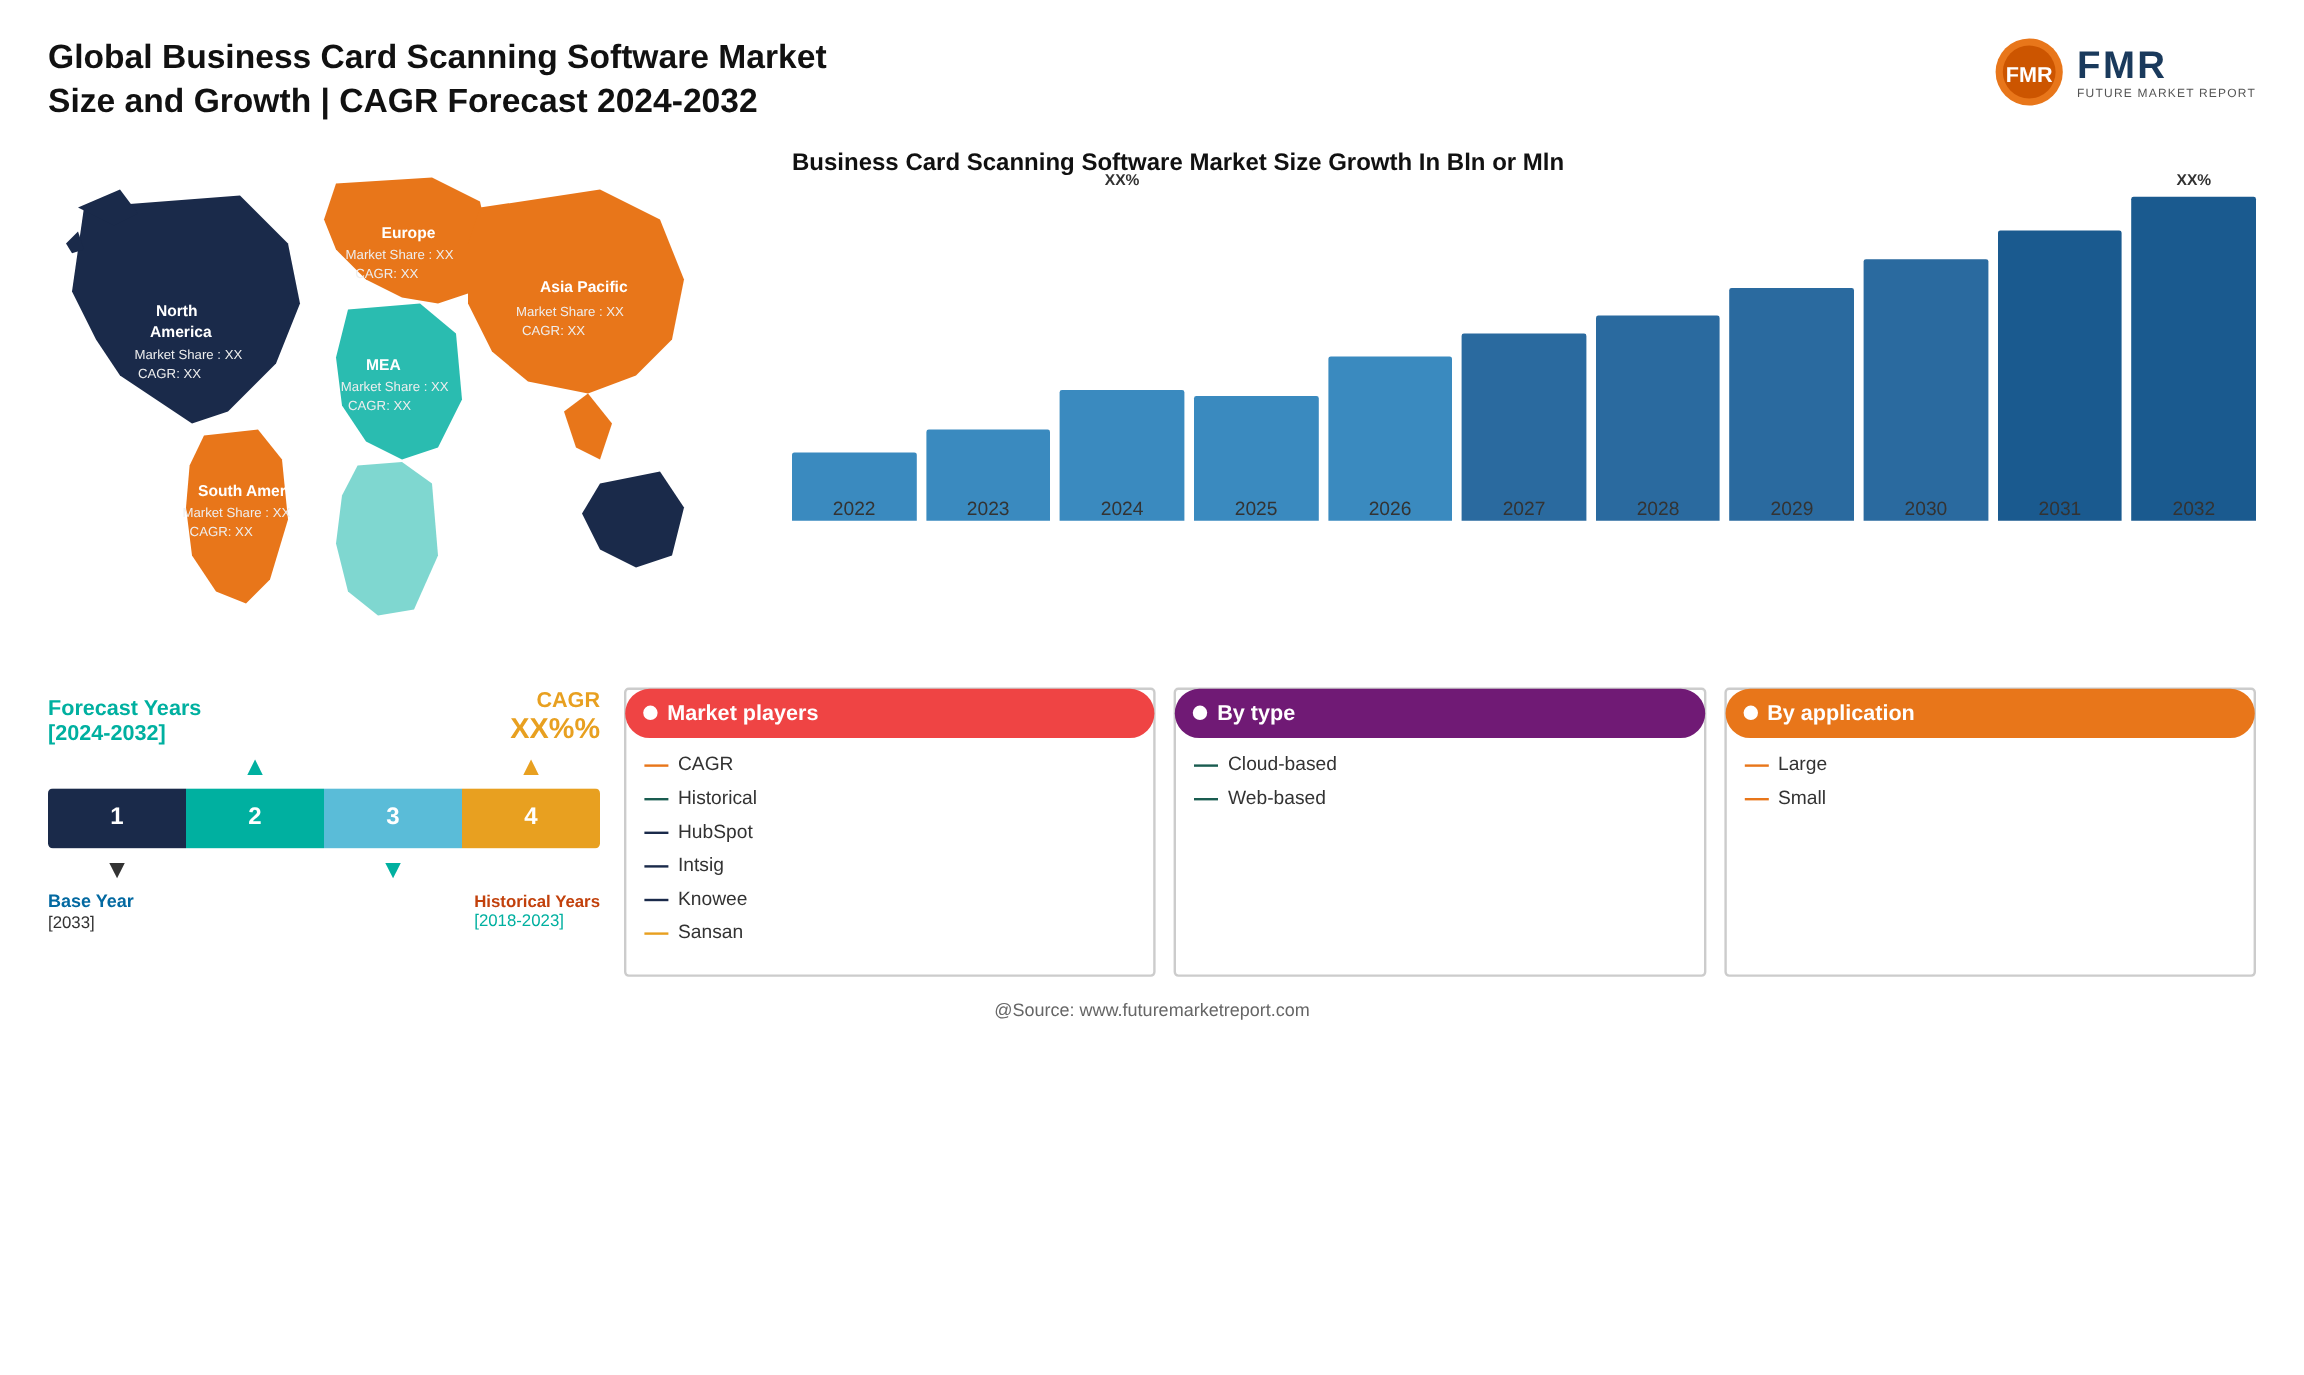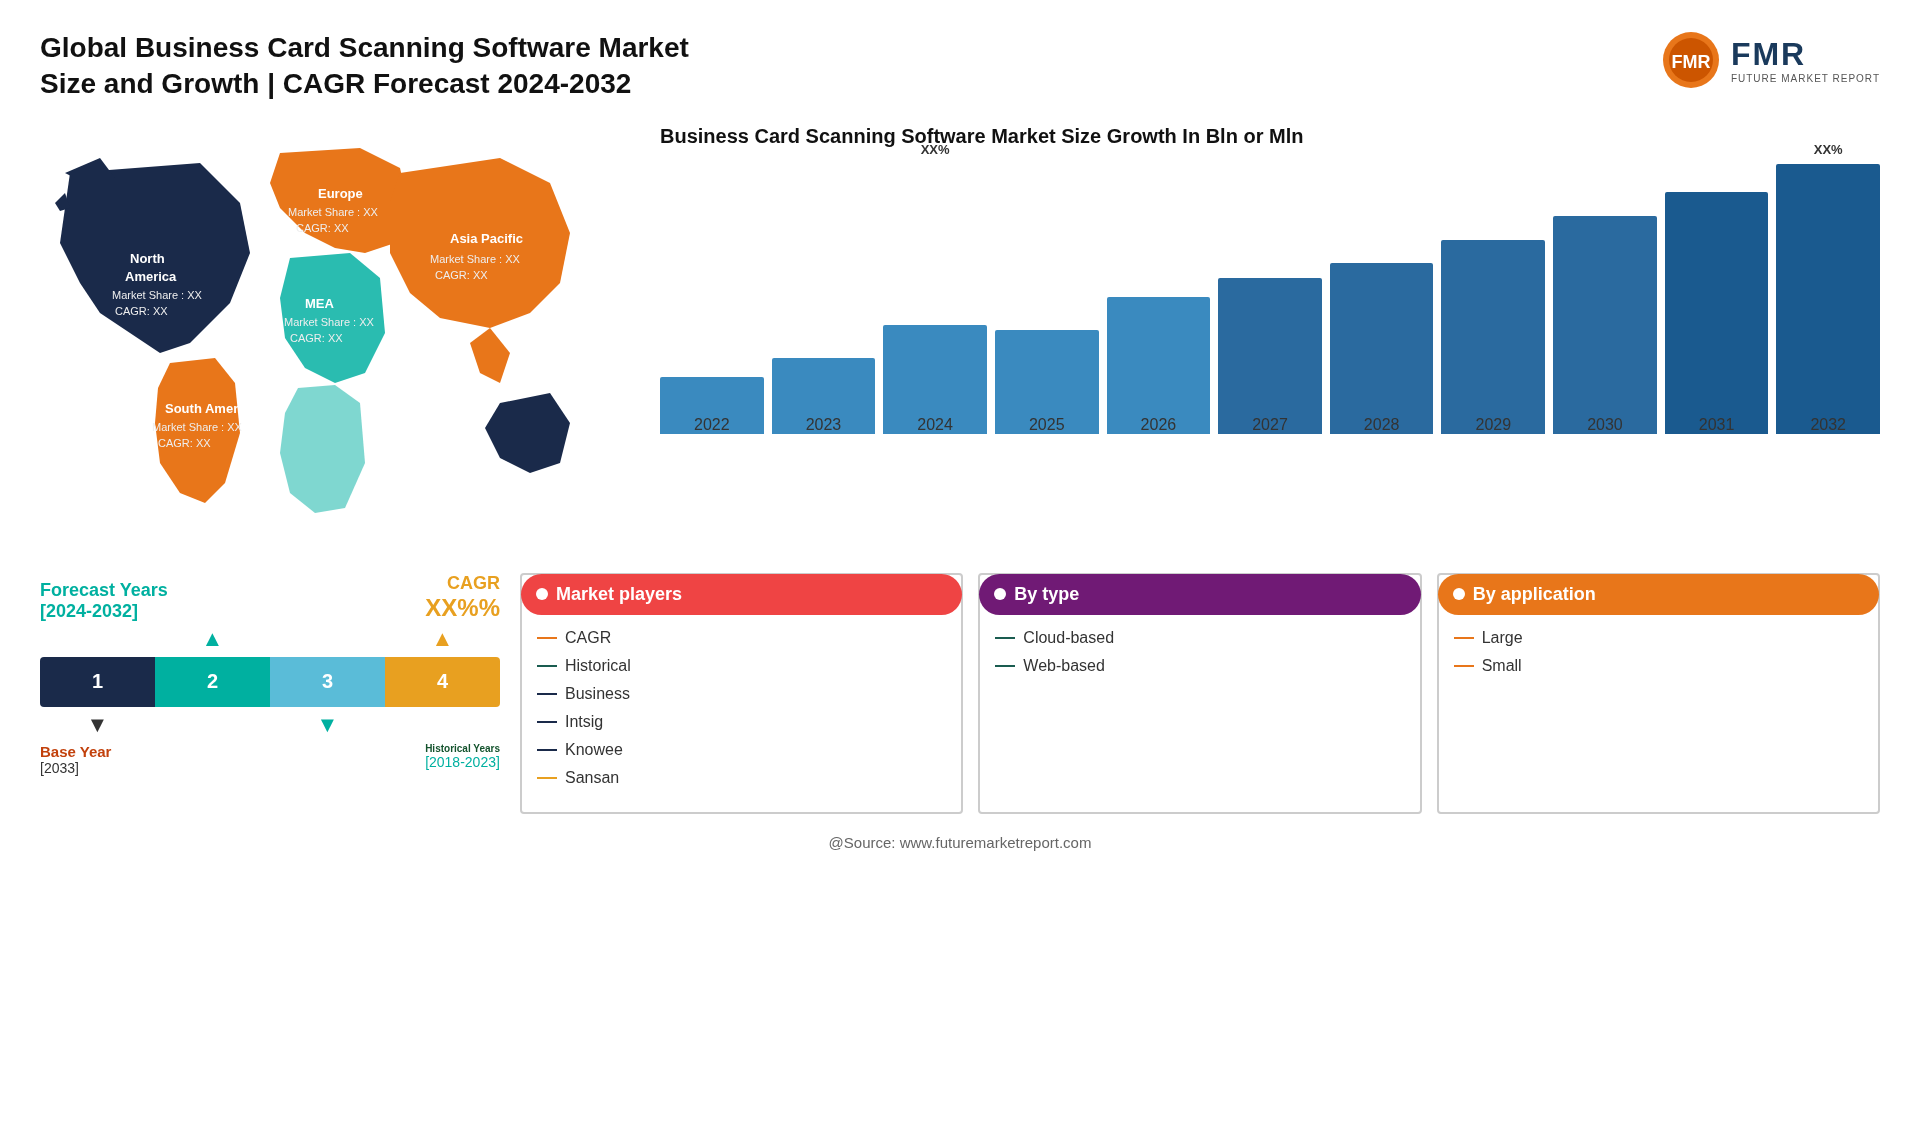--- a/index.html
+++ b/index.html
@@ -373,25 +373,25 @@
 
       <div style="display:flex; margin-top:2px;">
         <div style="flex:1; text-align:center; font-size:22px; color:#333;">▼</div>
         <div style="flex:1; text-align:center;"></div>
         <div style="flex:1; text-align:center; font-size:22px; color:#00b0a0;">▼</div>
         <div style="flex:1; text-align:center;"></div>
       </div>
 
       <div style="display:flex; justify-content:space-between; margin-top:5px;">
         <div>
-          <div style="font-size:15px; font-weight:bold; color:#c2410c;text-align:right;">Base Year</div>
+          <div style="font-size:15px; font-weight:bold; color:#0369a1;text-align:right;">Base Year</div>
           <div style="font-size:14px; color:#333;">[2033]</div>
         </div>
         <div>
-          <div style="font-size:10px; font-weight:bold; color:#14532d;">Historical Years</div>
+          <div style="font-size:14px; font-weight:bold; color:#c2410c;">Historical Years</div>
           <div style="font-size:14px; color:#00b0a0;">[2018-2023]</div>
         </div>
       </div>
     </div>
 
     <div class="category-boxes">
 
       <div class="cat-box">
         <div class="cat-header cat-header-mp">
           <div class="cat-dot"></div>
@@ -401,21 +401,21 @@
         <div class="cat-item">
               <div class="cat-dash" style="background: rgb(232, 118, 26);"></div>
               <span>CAGR</span>
             </div>
             <div class="cat-item">
               <div class="cat-dash" style="background: rgb(26, 92, 80);"></div>
               <span>Historical</span>
             </div>
             <div class="cat-item">
               <div class="cat-dash" style="background: rgb(26, 42, 74);"></div>
-              <span>Business</span>
+              <span>HubSpot</span>
             </div>
             <div class="cat-item">
               <div class="cat-dash" style="background: rgb(26, 42, 74);"></div>
               <span>Intsig</span>
             </div>
             <div class="cat-item">
               <div class="cat-dash" style="background: rgb(26, 42, 74);"></div>
               <span>Knowee</span>
             </div>
             <div class="cat-item">

